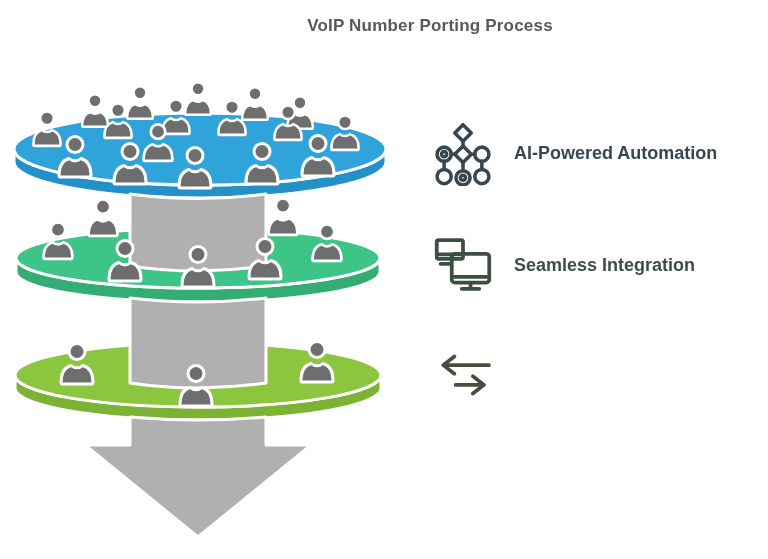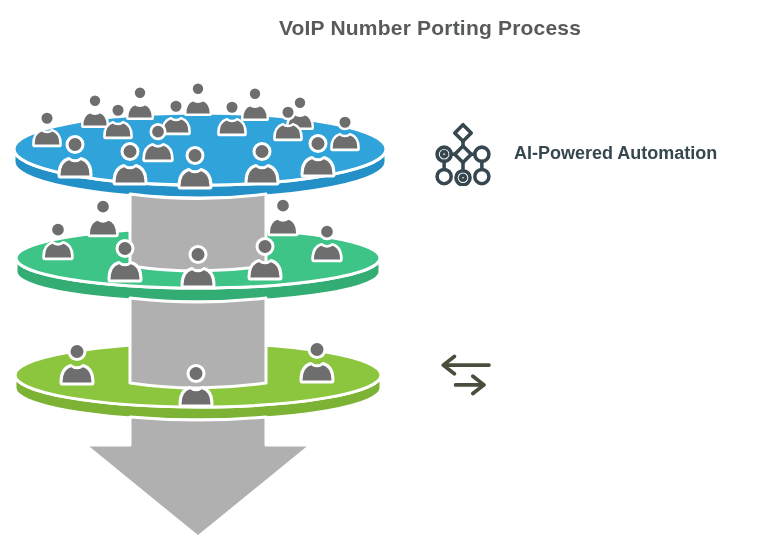--- a/index.html
+++ b/index.html
@@ -6,21 +6,21 @@
   body{
     width:768px;height:559px;
     background:#ffffff;
     font-family:"Liberation Sans", sans-serif;
     overflow:hidden;
   }
   .canvas{position:relative;width:768px;height:559px;background:#ffffff;}
   .title{
     position:absolute;left:230px;top:16px;width:400px;
     text-align:center;
-    font-size:21px;font-weight:bold;letter-spacing:.2px;
+    font-size:17px;font-weight:bold;letter-spacing:.2px;
     color:#58595b;
   }
   .funnel-svg{position:absolute;left:0;top:70px;}
   .feature-row{
     position:absolute;left:428px;height:82px;width:330px;
     display:flex;align-items:center;gap:16px;
   }
   .feature-row.r0{top:112px;}
   .feature-row.r1{top:224px;}
   .feature-row.r2{top:334px;}
@@ -108,20 +108,33 @@
         <circle cx="10" cy="48" r="6"></circle>
         <circle cx="26" cy="49" r="6"></circle>
         <circle cx="26" cy="49" r="2.2"></circle>
         <circle cx="42" cy="48" r="6"></circle>
         <path d="M26,18 L26,22 M19,29 L16,29 M33,29 L36,29 M10,35 L10,42 M26,36 L26,43 M42,35 L42,42"></path>
       </svg>
     </div>
     <div class="feature-label">AI-Powered Automation</div>
   </div>
 
+  <div class="feature-row r1" style="color: rgb(60, 79, 67);">
+    <div class="feature-icon">
+      <svg width="60" height="60" viewBox="0 0 48 48" class="icon-stroke">
+        <rect x="3" y="4" width="21" height="15" rx="1.5"></rect>
+        <path d="M5,15.5 L22,15.5"></path>
+        <path d="M6,23 L14,23"></path>
+        <rect x="15" y="15" width="30" height="23" rx="2.5"></rect>
+        <path d="M17,33.5 L43,33.5"></path>
+        <path d="M30,38 L30,42 M23,43 L37,43"></path>
+      </svg>
+    </div>
+    <div class="feature-label">Seamless Integration</div>
+  </div>
 
   <div class="feature-row r2" style="color: rgb(71, 79, 60);">
     <div class="feature-icon">
       <svg width="60" height="42" viewBox="0 0 48 34" class="icon-stroke">
         <path d="M45,9 L9,9"></path>
         <path d="M17,2 L8,9 L17,16"></path>
         <path d="M18,25 L40,25"></path>
         <path d="M32,18 L41,25 L32,32"></path>
       </svg>
     </div>

